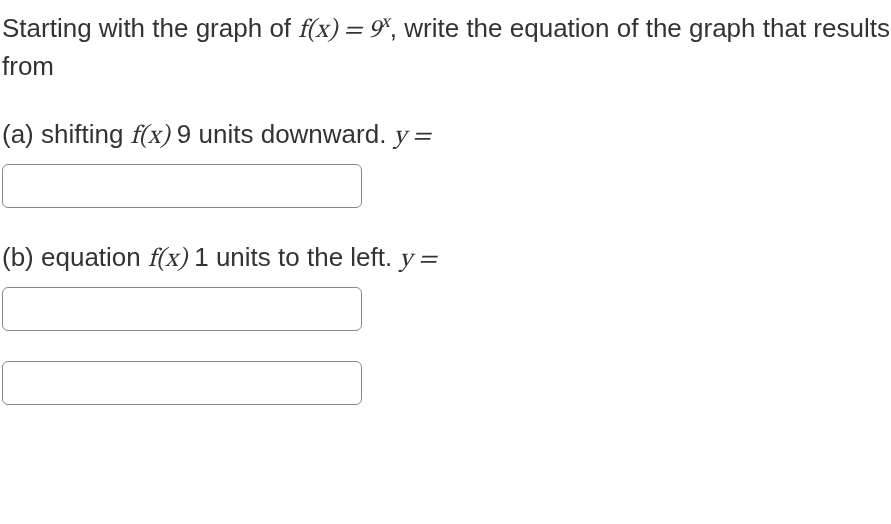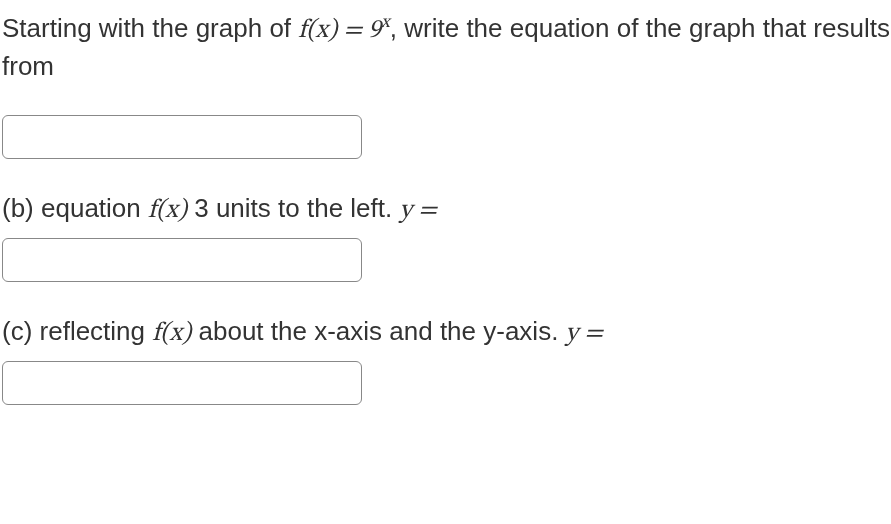--- a/index.html
+++ b/index.html
@@ -47,28 +47,28 @@
     }
   </style>
 </head>
 <body>
 
 <div class="intro">
   <span>Starting with the graph of </span><span class="math"><span>f(x) = 9</span><span class="exp">x</span></span><span>, write the equation of the graph that results from</span>
 </div>
 
 <div class="part">
-  <input type="text" value="" style="">
-</div>
-
-<div class="part">
   <div class="part-prompt">
-    <span>(b) equation </span><span class="math">f(x)</span><span> 3 units to the left. </span><span class="math">y =</span>
+    <span>(a) shifting </span><span class="math">f(x)</span><span> 9 units downward. </span><span class="math">y =</span>
   </div>
   <input type="text" value="" style="">
 </div>
 
 <div class="part">
   <div class="part-prompt">
-    <span>(c) reflecting </span><span class="math">f(x)</span><span> about the x-axis and the y-axis. </span><span class="math">y =</span>
+    <span>(b) equation </span><span class="math">f(x)</span><span> 1 units to the left. </span><span class="math">y =</span>
   </div>
   <input type="text" value="" style="">
 </div>
 
+<div class="part">
+  <input type="text" value="" style="">
+</div>
+
 </body></html>

